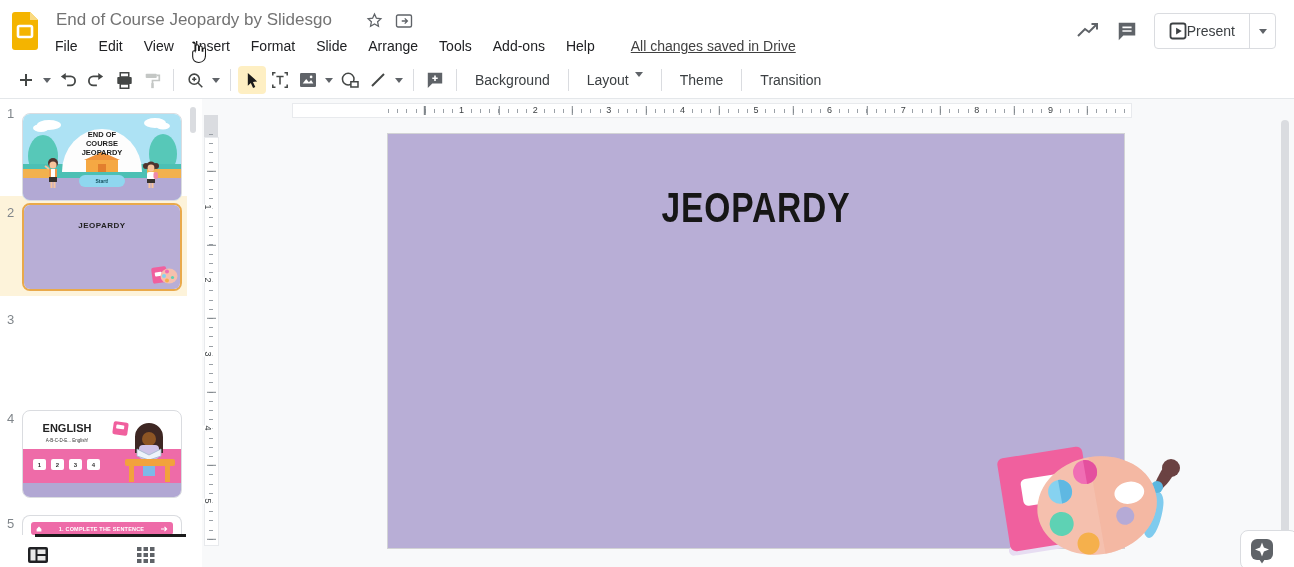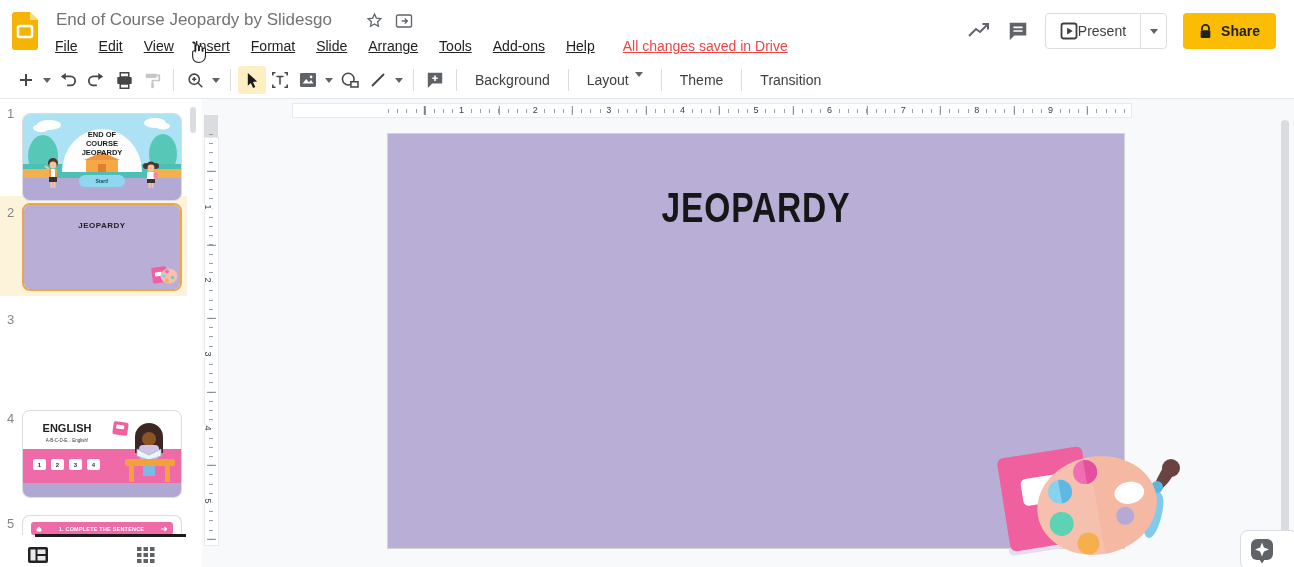--- a/index.html
+++ b/index.html
@@ -5,22 +5,22 @@
   * { box-sizing: border-box; margin: 0; padding: 0; }
   body { width:1294px; height:567px; overflow:hidden; font-family:"Liberation Sans", sans-serif; background:#fff; }
   .app { position:relative; width:1294px; height:567px; background:#fff; }
 
   
   .topbar { position:absolute; left:0; top:0; width:100%; height:62px; background:#fff; z-index:20; }
   .logo { position:absolute; left:10px; top:11px; width:30px; height:40px; }
   .doc-title { position:absolute; left:56px; top:10px; font-size:17px; color:#737373; white-space:nowrap;text-align:right; }
   .title-icons { position:absolute; left:366px; top:12px; display:flex; gap:12px; align-items:center; }
   .menubar { position:absolute; left:54px; top:36px; display:flex; align-items:center; gap:19px; font-size:14px; color:#202124; }
-  .menu-item { padding:2px 1px; cursor:default;text-decoration:underline; }
-  .save-status { margin-left:8px; font-size:14px; color:#ef4444; text-decoration:underline; }
+  .menu-item { padding:2px 1px; cursor:default; }
+  .save-status { margin-left:16px; font-size:14px; color:#404040; text-decoration:underline; }
   .head-right { position:absolute; right:18px; top:13px; display:flex; align-items:center; gap:16px; }
   .present-btn { display:flex; align-items:stretch; height:36px; border:1px solid #dadce0; border-radius:4px; background:#fff; }
   .present-main { display:flex; align-items:center; padding:0 14px; font-size:14px; color:#3c4043; }
   .present-caret { width:26px; display:flex; align-items:center; justify-content:center; border-left:1px solid #dadce0; }
   .caret-down { width:0; height:0; border-left:4px solid transparent; border-right:4px solid transparent; border-top:5px solid #5f6368; }
   .share-btn { display:flex; align-items:center; gap:9px; height:36px; padding:0 16px; border-radius:4px; background:#fbbc04; font-size:14px; font-weight:bold; color:#202124; }
   .hand-cursor { position:absolute; left:186px; top:40px; z-index:60; }
 
   
   .toolbar { position:absolute; left:0; top:62px; width:100%; height:37px; background:#fff; border-bottom:1px solid #e4e7ea; display:flex; align-items:center; padding-left:12px; z-index:19; }
@@ -145,27 +145,20 @@
         <div class="present-main">
           <svg width="18" height="18" viewBox="0 0 24 24" fill="none">
               <rect x="2" y="2" width="20" height="20" rx="3" stroke="#3c4043" stroke-width="2.4"></rect>
               <path d="M9.5 7.5 L17 12 L9.5 16.5 z" fill="#3c4043"></path>
             </svg>
           <span>Present</span>
         </div>
         <div class="present-caret">
           <span class="caret-down"></span>
         </div>
-      </div>
-      <div class="share-btn">
-        <svg width="13" height="15" viewBox="0 0 14 17">
-            <path d="M3 7 V5 a4 4 0 0 1 8 0 v2" fill="none" stroke="#202124" stroke-width="2"></path>
-            <rect x="1.5" y="7" width="11" height="9" rx="1.5" fill="#202124"></rect>
-          </svg>
-        <span>Share</span>
       </div>
     </div>
     <svg class="hand-cursor" width="20" height="24" viewBox="0 0 24 28">
       <path d="M9 2 c1 0 1.8.8 1.8 1.8 V12 h.9 V7 c0-1 .8-1.8 1.7-1.8 .9 0 1.7.8 1.7 1.8 v5 h.9 V8.5 c0-1 .8-1.7 1.7-1.7 .9 0 1.7.7 1.7 1.7 V13 h.8 V10.7 c0-.9.7-1.6 1.6-1.6 .9 0 1.6.7 1.6 1.6 V18 c0 5-3.2 8.5-8 8.5 -4.6 0-7.4-2.8-7.4-7 v-5.2 c0-1 .8-1.8 1.7-1.8 .5 0 1 .2 1.3.6 V3.8 C7.2 2.8 8 2 9 2 z" fill="#fff" stroke="#1b1b1b" stroke-width="1.3"></path>
     </svg>
   </header>
 
   <div class="toolbar">
     <div class="tbtn">
       <svg width="16" height="16" viewBox="0 0 16 16" stroke="#444746" stroke-width="2">

